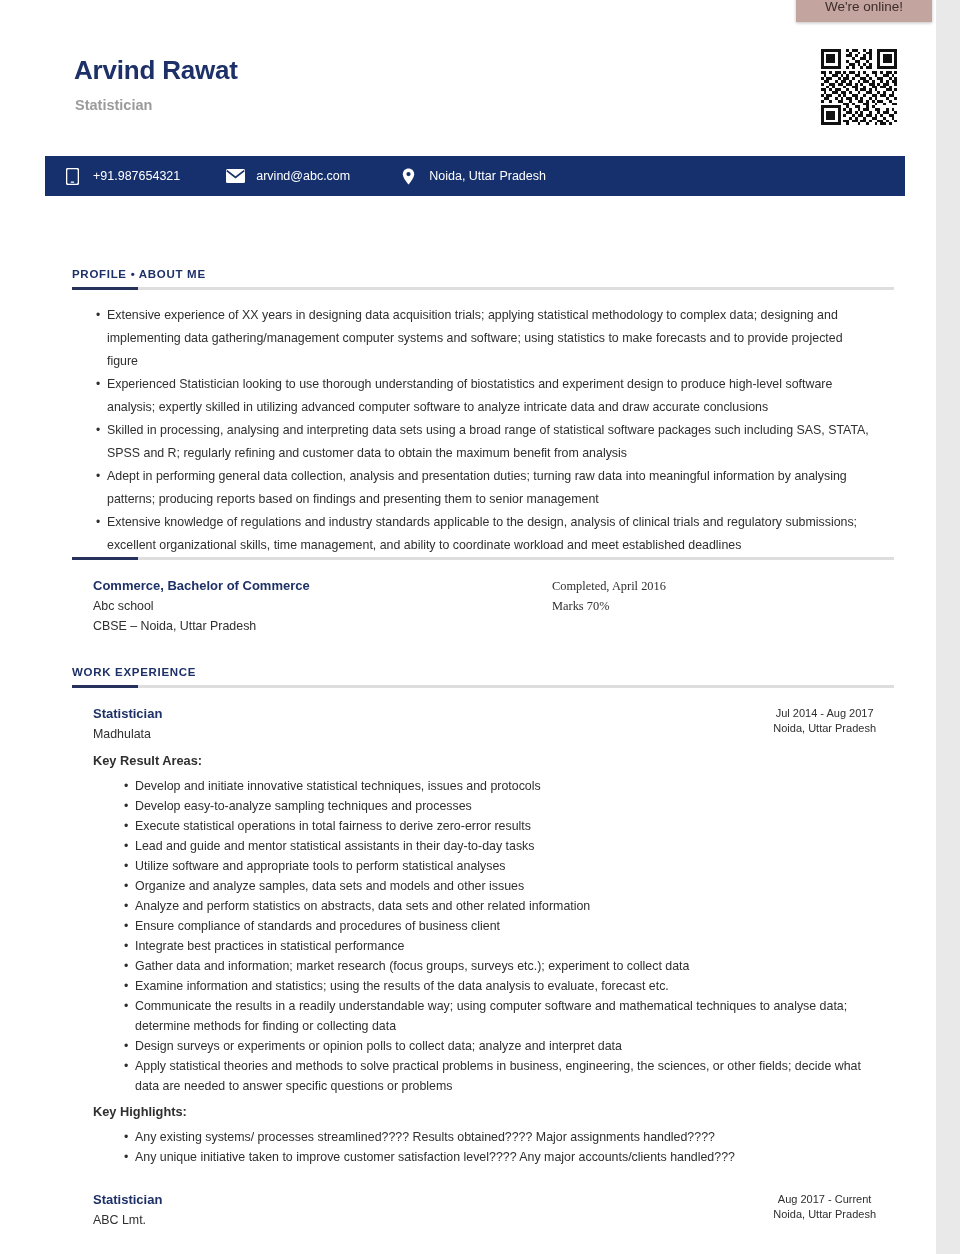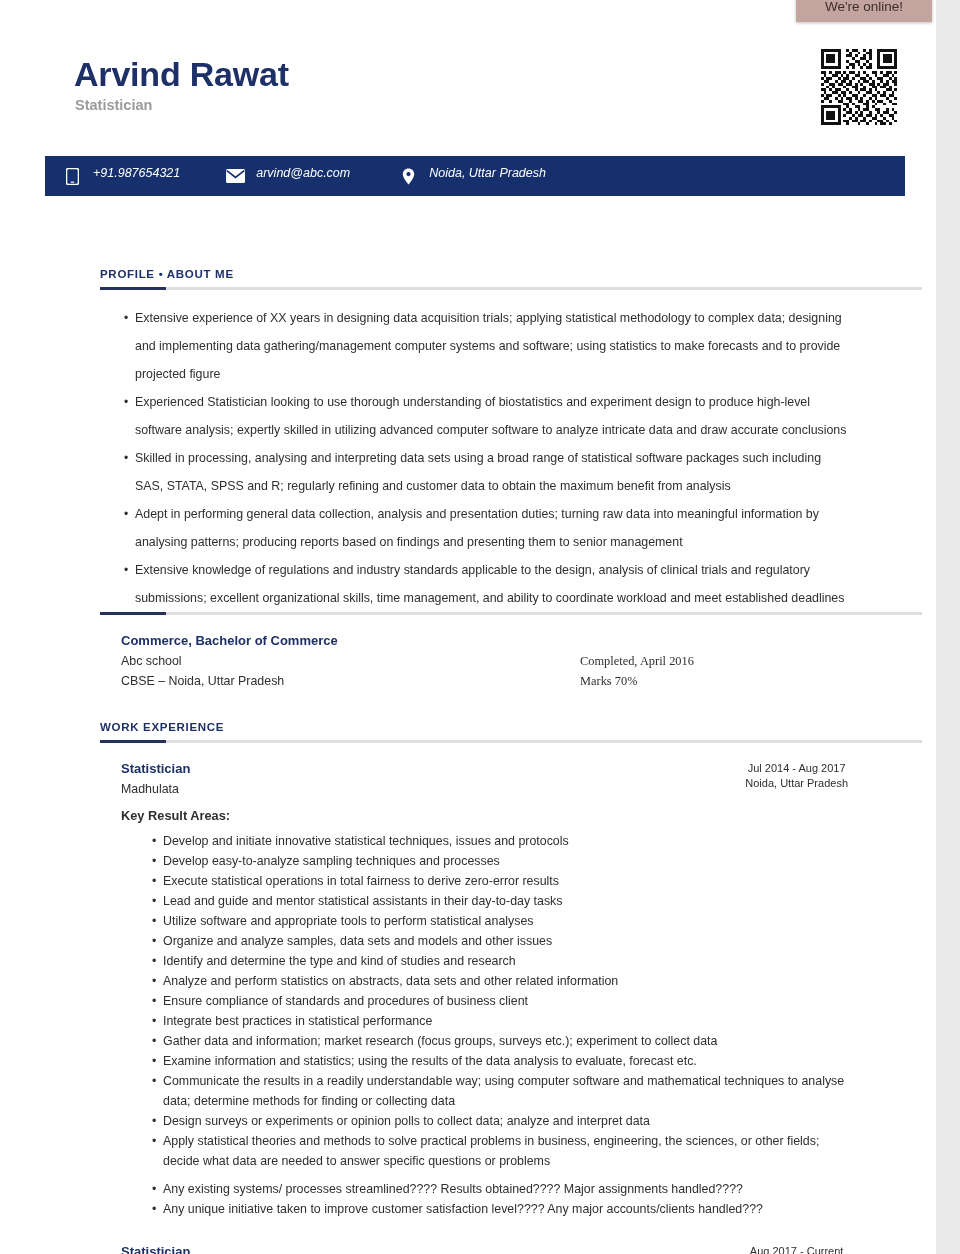--- a/index.html
+++ b/index.html
@@ -25,51 +25,51 @@
     z-index:20;
   }
   #chat-widget span {
     font-size:13.5px; color:#3d2d2a; font-weight:400;
     white-space:nowrap;
   }
   
   #header { position:relative; height:150px; }
   #name {
     position:absolute; left:74px; top:55px;
-    font-size:34px; font-weight:bold; color:#1d3067;
+    font-size:26px; font-weight:bold; color:#1d3067;
     letter-spacing:-0.2px;
   }
   #role {
     position:absolute; left:75px; top:97px;
     font-size:14.5px; font-weight:bold; color:#9b9b9b;
   }
   #qr {
     position:absolute; left:818px; top:46px;
     width:82px; height:82px;
     background:#ffffff;
   }
   
   #contact-bar {
     position:absolute; left:45px; top:156px;
     width:860px; height:40px;
     background:#15306c;
     display:flex; align-items:center;
   }
-  .contact-item { display:flex; align-items:flex-start; color:#fff;font-style:italic; }
+  .contact-item { display:flex; align-items:center; color:#fff; }
   .contact-item .ico {
     display:inline-flex; align-items:center; justify-content:center;
     width:20px; height:20px; margin-right:11px;
   }
   .contact-item .txt { font-size:12.5px; color:#fff; }
   #c-phone { margin-left:17px; }
   #c-mail  { margin-left:45px; }
   #c-loc   { margin-left:48px; }
   
   #content { position:absolute; left:0; top:196px; width:948px; }
-  .section { padding:0 100px; }
+  .section { padding:0 72px; }
   .sec-head {
     font-size:11.5px; font-weight:bold; color:#1d3067;
     letter-spacing:.7px; padding-bottom:7px;
   }
   .sec-rule { position:relative; height:3px; background:#dedede; width:822px; }
   .sec-rule::before {
     content:""; position:absolute; left:0; top:0;
     width:66px; height:3px; background:#27325c;
   }
   ul.bullets { list-style:none; }
@@ -77,24 +77,24 @@
     position:relative;
     padding-left:14px;
     font-size:12.4px; color:#2f2f2f; line-height:20px;
   }
   ul.bullets li::before {
     content:"•"; position:absolute; left:2px; top:0; font-size:12px; color:#2f2f2f;
   }
   
   #profile-head { padding-top:72px; }
   #profile-list { margin-top:14px; padding-left:22px; }
-  #profile-list li { padding-left:13px; line-height:28px; }
+  #profile-list li { padding-left:13px; line-height:23px; }
   
   #edu-head { padding-top:32px; }
-  .row2 { display:flex; margin-top:16px;align-items:flex-end; }
+  .row2 { display:flex; margin-top:16px; }
   .col-l { width:480px; padding-left:21px; }
   .col-r { flex:1;font-family:Liberation Serif, serif; }
   .item-title { font-size:13px; font-weight:bold; color:#1d3067; line-height:20px; }
   .item-line { font-size:12.4px; color:#2f2f2f; line-height:20px; }
   
   #work-head { padding-top:30px; }
   .job { display:flex; margin-top:16px; padding-left:21px; }
   .job-left { flex:1; }
   .job-right { text-align:right; padding-top:2px; }
   .job-meta { font-size:11px; color:#2f2f2f; line-height:15px;text-align:center; }
@@ -406,31 +406,31 @@
       </div>
 
       <div class="sub-head">Key Result Areas:</div>
       <ul class="inner">
         <li>Develop and initiate innovative statistical techniques, issues and protocols</li>
         <li>Develop easy-to-analyze sampling techniques and processes</li>
         <li>Execute statistical operations in total fairness to derive zero-error results</li>
         <li>Lead and guide and mentor statistical assistants in their day-to-day tasks</li>
         <li>Utilize software and appropriate tools to perform statistical analyses</li>
         <li>Organize and analyze samples, data sets and models and other issues</li>
-        <li>Identify and determine the type and kind of studies and research</li>
         <li>Analyze and perform statistics on abstracts, data sets and other related information</li>
         <li>Ensure compliance of standards and procedures of business client</li>
         <li>Integrate best practices in statistical performance</li>
         <li>Gather data and information; market research (focus groups, surveys etc.); experiment to collect data</li>
         <li>Examine information and statistics; using the results of the data analysis to evaluate, forecast etc.</li>
         <li>Communicate the results in a readily understandable way; using computer software and mathematical techniques to analyse data; determine methods for finding or collecting data</li>
         <li>Design surveys or experiments or opinion polls to collect data; analyze and interpret data</li>
         <li>Apply statistical theories and methods to solve practical problems in business, engineering, the sciences, or other fields; decide what data are needed to answer specific questions or problems</li>
       </ul>
 
+      <div class="sub-head" id="kh-head">Key Highlights:</div>
       <ul class="inner">
         <li>Any existing systems/ processes streamlined???? Results obtained???? Major assignments handled????</li>
         <li>Any unique initiative taken to improve customer satisfaction level???? Any major accounts/clients handled???</li>
       </ul>
 
       <div class="job" id="job2">
         <div class="job-left">
           <div class="item-title">Statistician</div>
           <div class="item-line">ABC Lmt.</div>
         </div>

